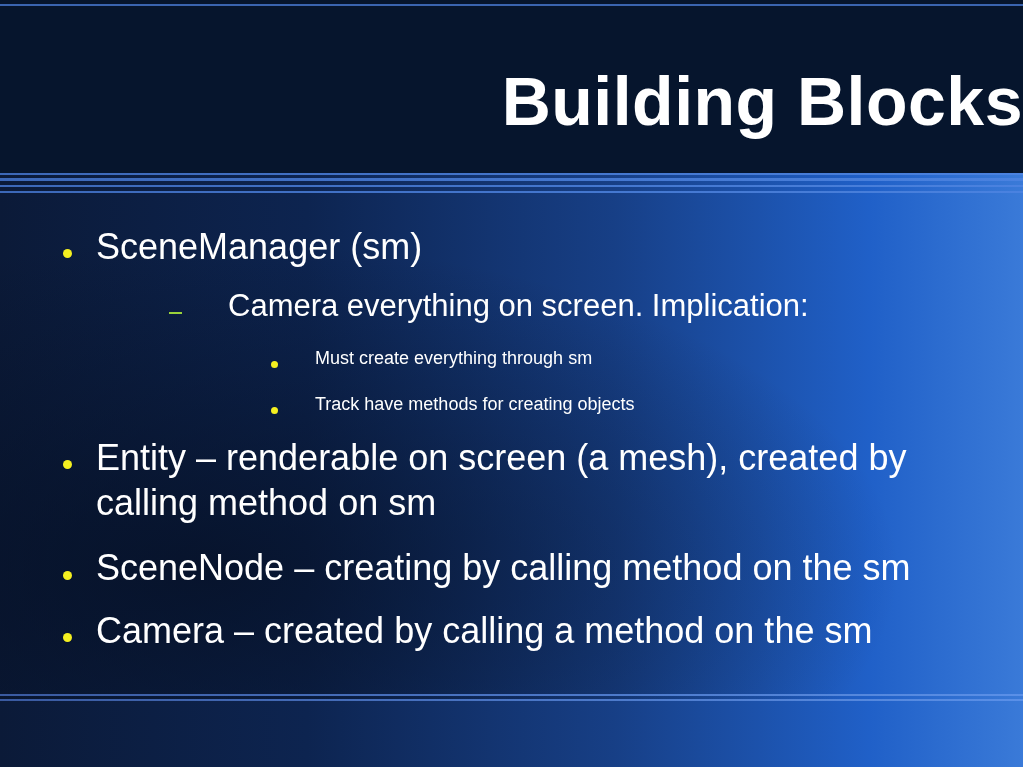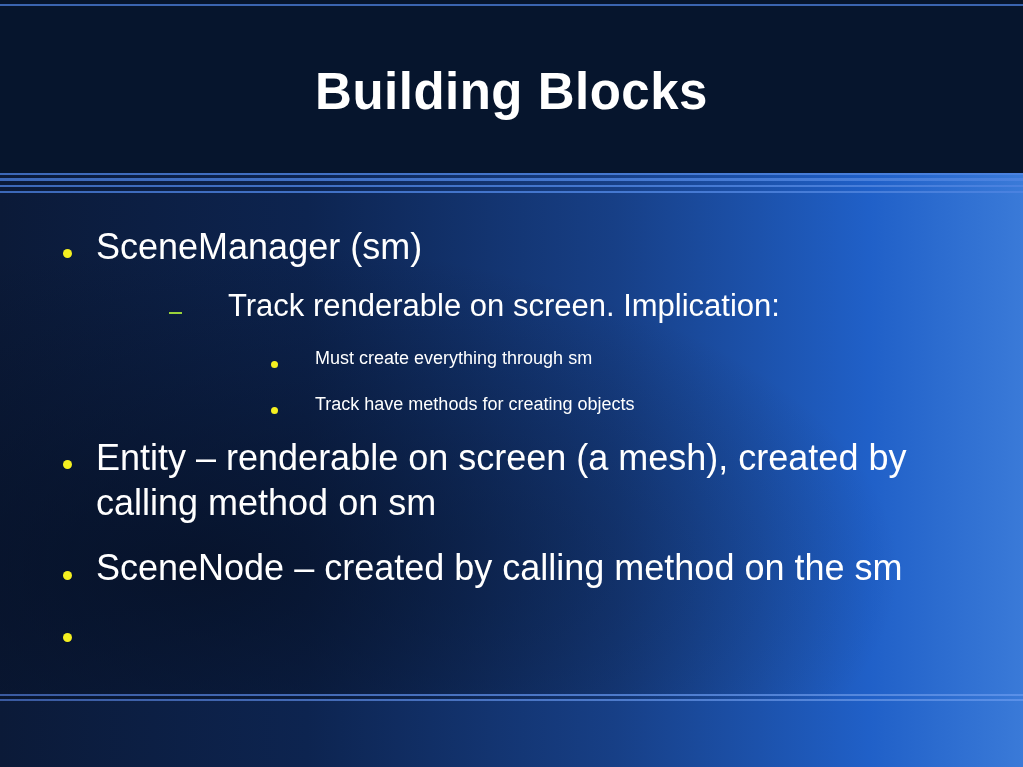--- a/index.html
+++ b/index.html
@@ -16,22 +16,22 @@
     content:""; position:absolute; left:0; top:180px; width:1023px; height:520px;
     background: radial-gradient(ellipse at 20% 75%, rgba(5,15,35,0.75) 0%, rgba(5,15,35,0.3) 35%, rgba(5,15,35,0) 60%);
   }
   .title-band {
     position:absolute; left:0; top:0; width:1023px; height:175px;
     background:#06152d;
   }
   .top-line { position:absolute; left:0; width:1023px; height:2px; background:#3a64b0; }
   .band-line { position:absolute; left:0; width:1023px; height:2px; background:linear-gradient(90deg,#3c68b8,#4a82e0); }
   .title {
-    position:absolute; left:0; top:62px; width:1023px; text-align:center;
-    color:#ffffff; font-weight:bold; font-size:51px; letter-spacing:0.5px;
+    position:absolute; left:0; top:62px; width:1023px; text-align:right;
+    color:#ffffff; font-weight:bold; font-size:68px; letter-spacing:0.5px;
   }
   .content { position:absolute; left:0; top:0; width:1023px; height:591px; color:#ffffff; }
   .item { position:absolute; color:#ffffff; }
   .lvl1 { font-size:36px; line-height:44px; }
   .lvl2 { font-size:31px; line-height:36px; }
   .lvl3 { font-size:18px; line-height:30px; }
   .dot {
     position:absolute; border-radius:50%; background:#f5f020;
   }
   .dash { position:absolute; height:2px; width:13px; background:#9ad23a; }
@@ -49,30 +49,31 @@
   <div class="band-line" style="top:694px; background:linear-gradient(90deg,#3a5aa0,#5a90e8);"></div>
   <div class="band-line" style="top:699px; background:linear-gradient(90deg,#3a5aa0,#5a90e8);"></div>
 
   <div class="title">Building Blocks</div>
 
   <div class="content">
     <span class="dot" style="left:63px; top:249px; width:9px; height:9px;"></span>
     <div class="item lvl1" style="left:96px; top:225px;">SceneManager (sm)</div>
 
     <span class="dash" style="left:169px; top:312px;"></span>
-    <div class="item lvl2" style="left:228px; top:288px;">Track renderable on screen. Implication:</div>
+    <div class="item lvl2" style="left:228px; top:288px;">Camera everything on screen. Implication:</div>
 
     <span class="dot" style="left:271px; top:361px; width:7px; height:7px;"></span>
     <div class="item lvl3" style="left:315px; top:343px;">Must create everything through sm</div>
 
     <span class="dot" style="left:271px; top:407px; width:7px; height:7px;"></span>
     <div class="item lvl3" style="left:315px; top:389px;">Track have methods for creating objects</div>
 
     <span class="dot" style="left:63px; top:460px; width:9px; height:9px;"></span>
     <div class="item lvl1" style="left:96px; top:481px;">calling method on sm</div>
     <div class="item lvl1" style="left:96px; top:436px; white-space:nowrap;">Entity – renderable on screen (a mesh), created by</div>
 
     <span class="dot" style="left:63px; top:571px; width:9px; height:9px;"></span>
-    <div class="item lvl1" style="left:96px; top:546px; white-space:nowrap;">SceneNode – created by calling method on the sm</div>
+    <div class="item lvl1" style="left:96px; top:546px; white-space:nowrap;">SceneNode – creating by calling method on the sm</div>
 
     <span class="dot" style="left:63px; top:633px; width:9px; height:9px;"></span>
+    <div class="item lvl1" style="left:96px; top:609px; white-space:nowrap;">Camera – created by calling a method on the sm</div>
   </div>
 </div>
 
 </body></html>

